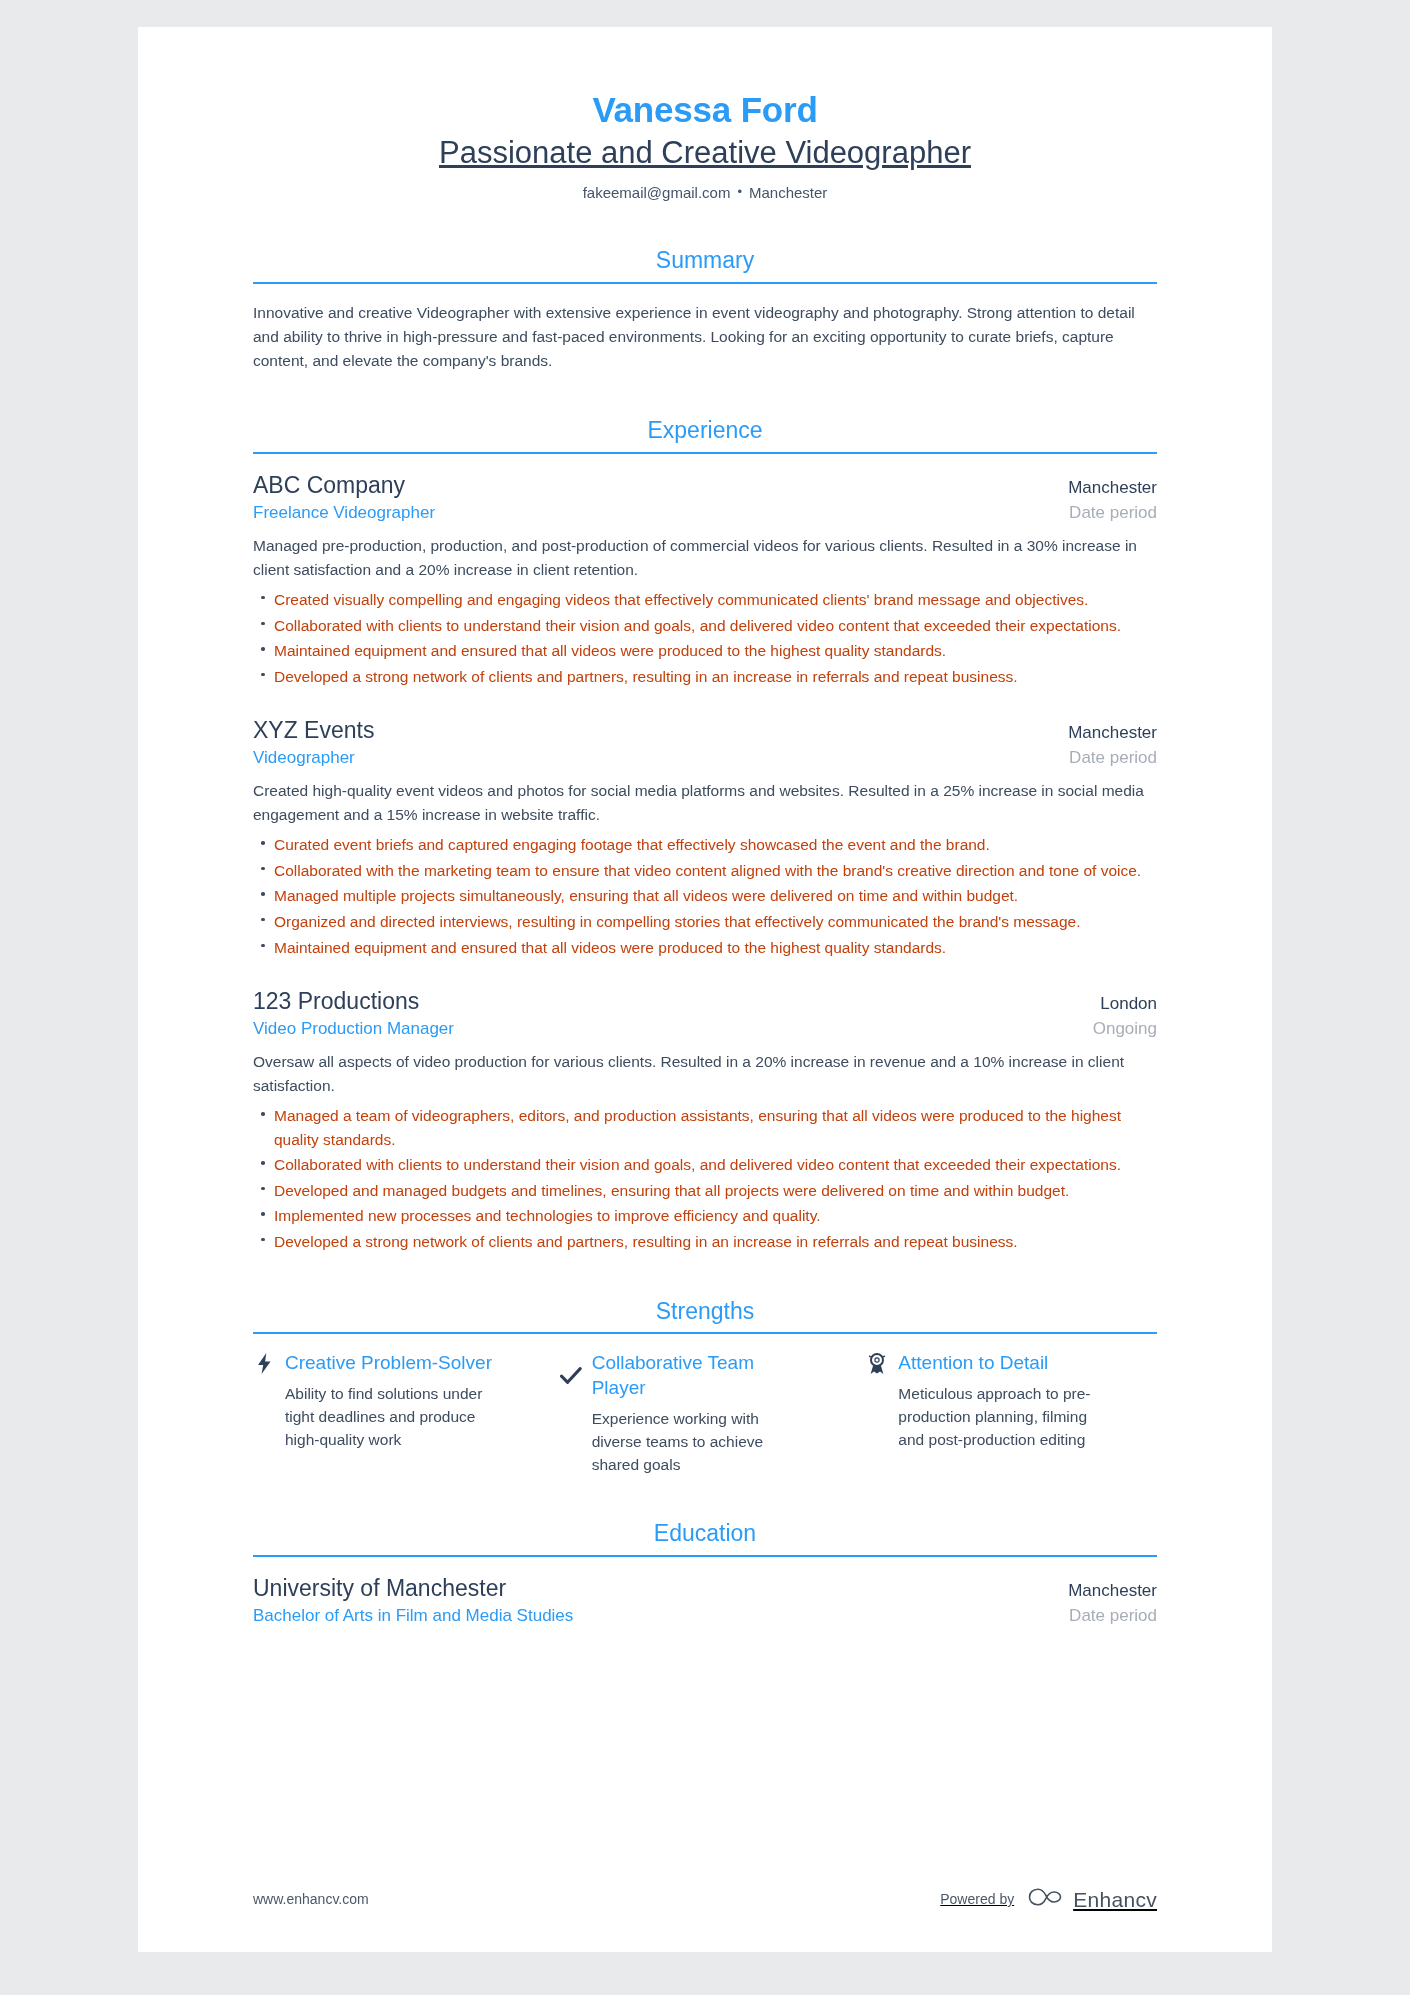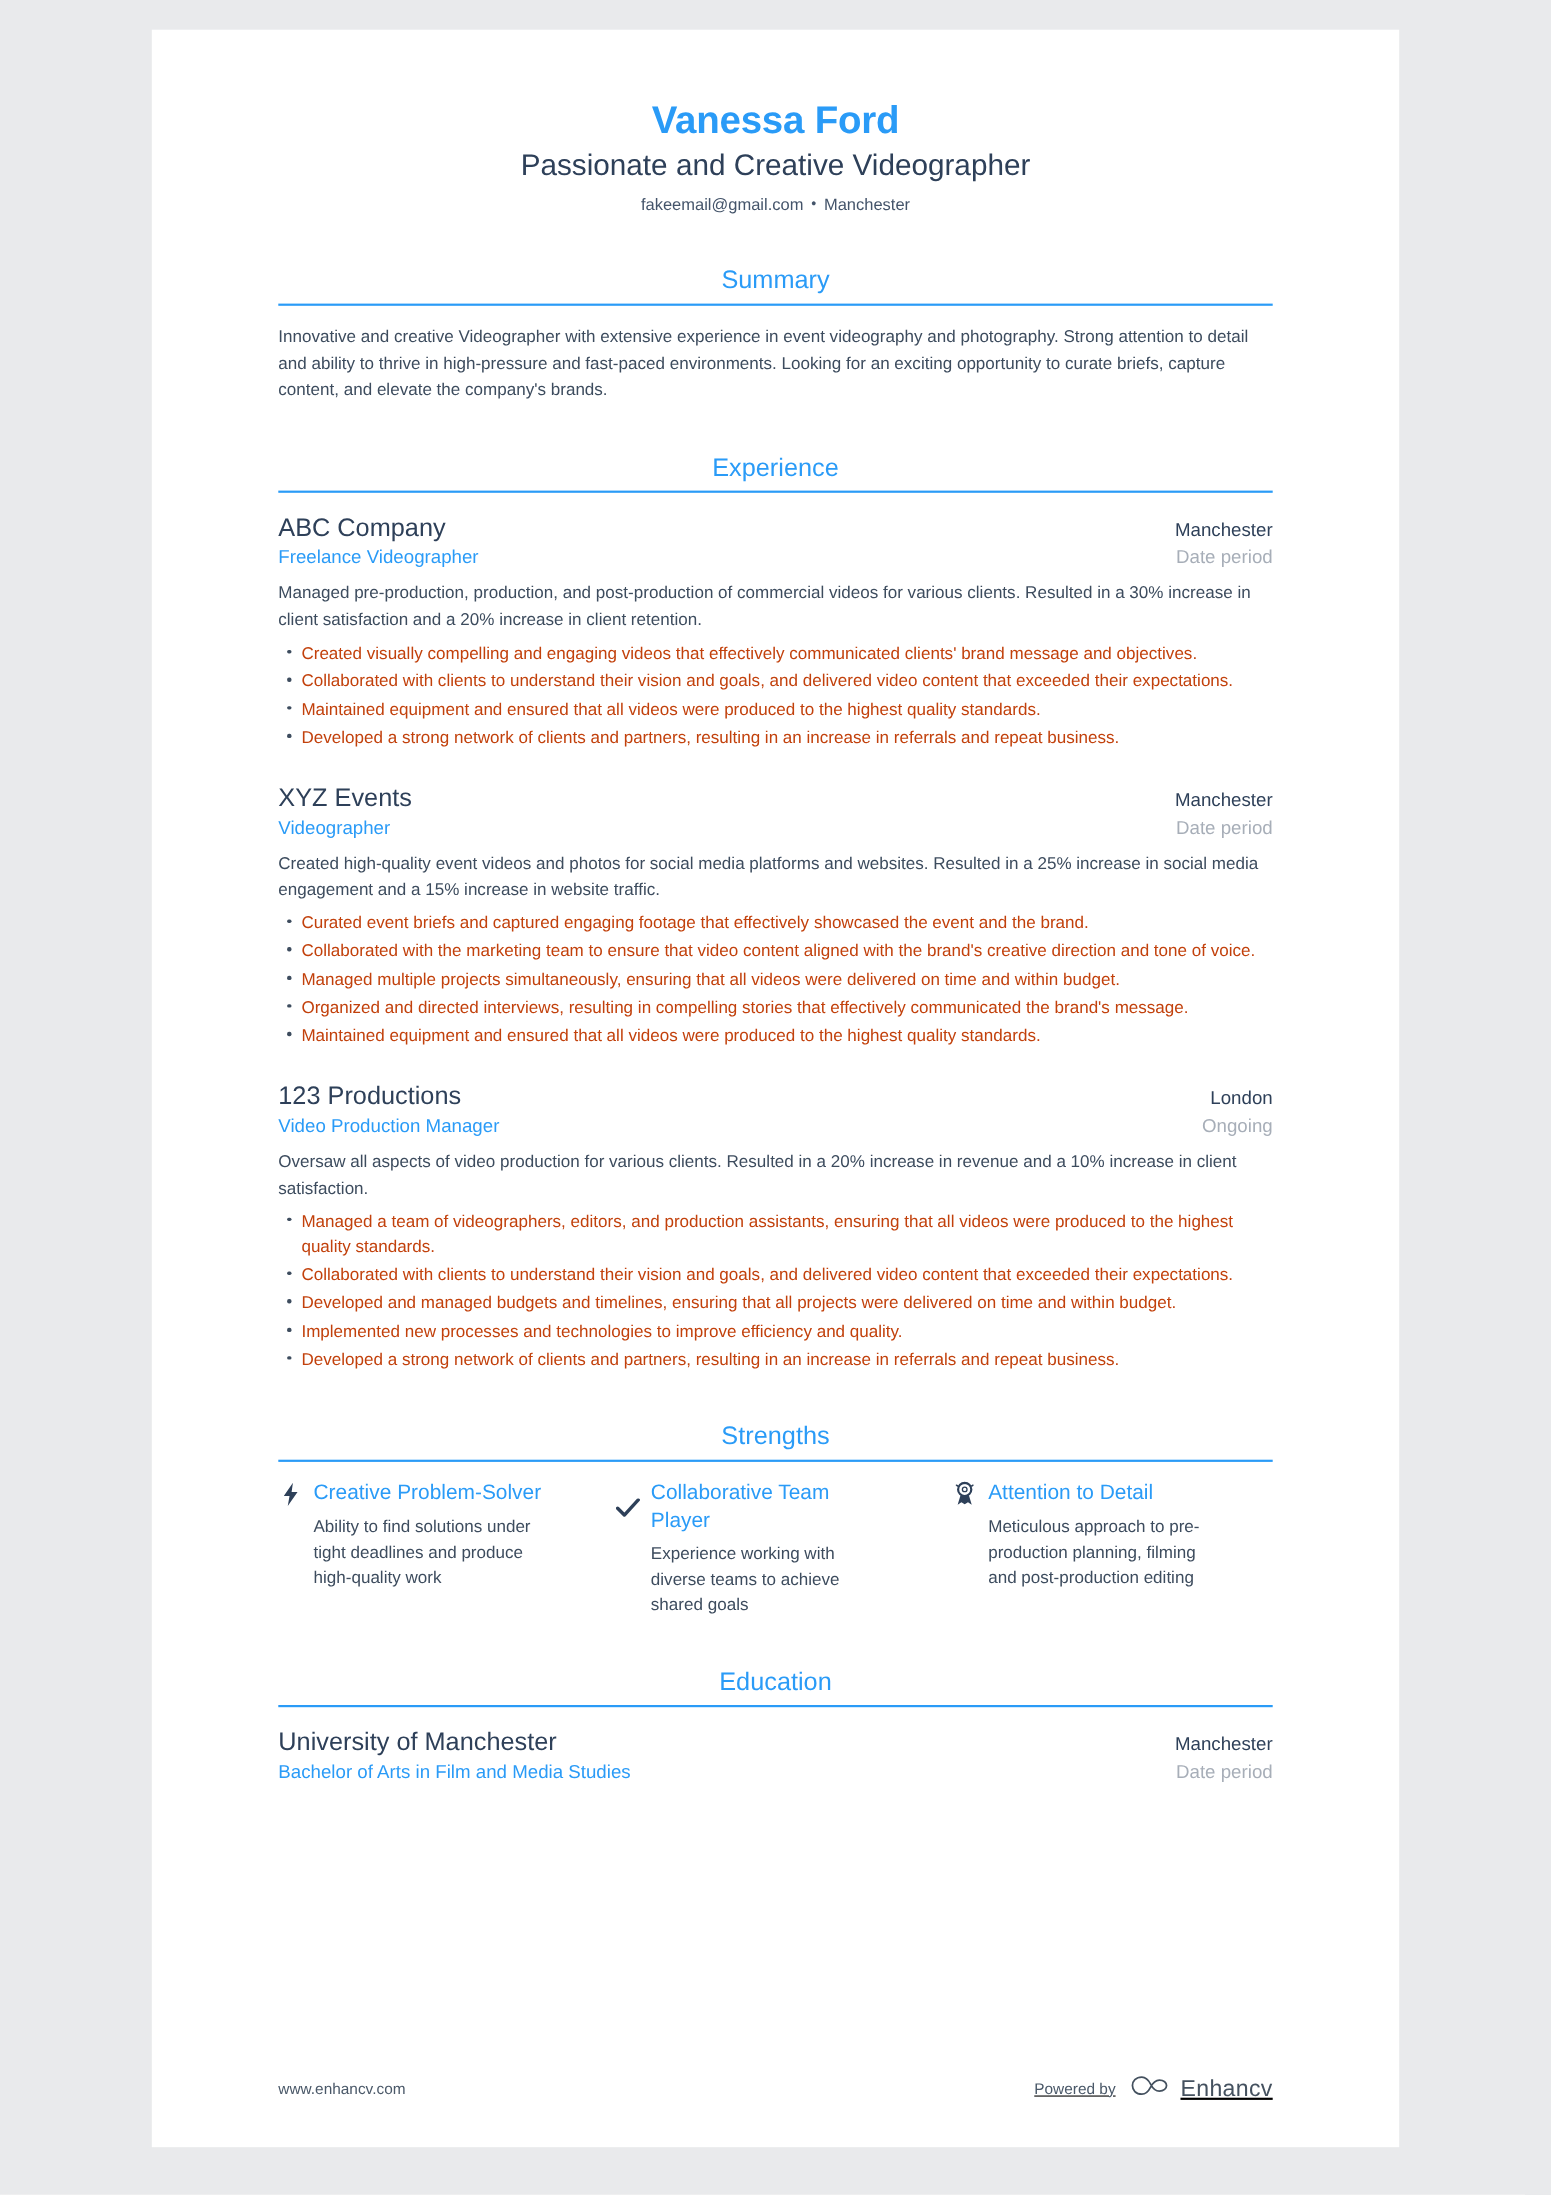--- a/index.html
+++ b/index.html
@@ -25,25 +25,26 @@
 
   .full-name {
     font-size: 35px;
     font-weight: bold;
     color: #2a9bf7;
     letter-spacing: -0.2px;
     line-height: 1.18;
   }
 
   .job-title {
-    font-size: 27px;
+    font-size: 31px;
     color: #2e4059;
     font-weight: 400;
     line-height: 1.3;
     margin-top: 3px;
+    text-decoration: underline;
   }
 
   .contact-line {
     font-size: 15px;
     color: #44546a;
     margin-top: 8px;
     line-height: 1.4;
   }
   .contact-sep { padding: 0 7px; font-size: 13px; position: relative; top: -2px; }
 
@@ -193,21 +194,21 @@
     align-items: center;
     gap: 14px;
     text-decoration: underline;
   }
   .powered-by {
     font-size: 14px;
     color: #4a5868;
   }
   .brand {
     display: flex;
-    align-items: center;
+    align-items: flex-end;
     gap: 9px;
   }
   .brand-name {
     font-size: 21px;
     color: #44515f;
     letter-spacing: 0.3px;
   }
 </style>
 </head>
 <body>

